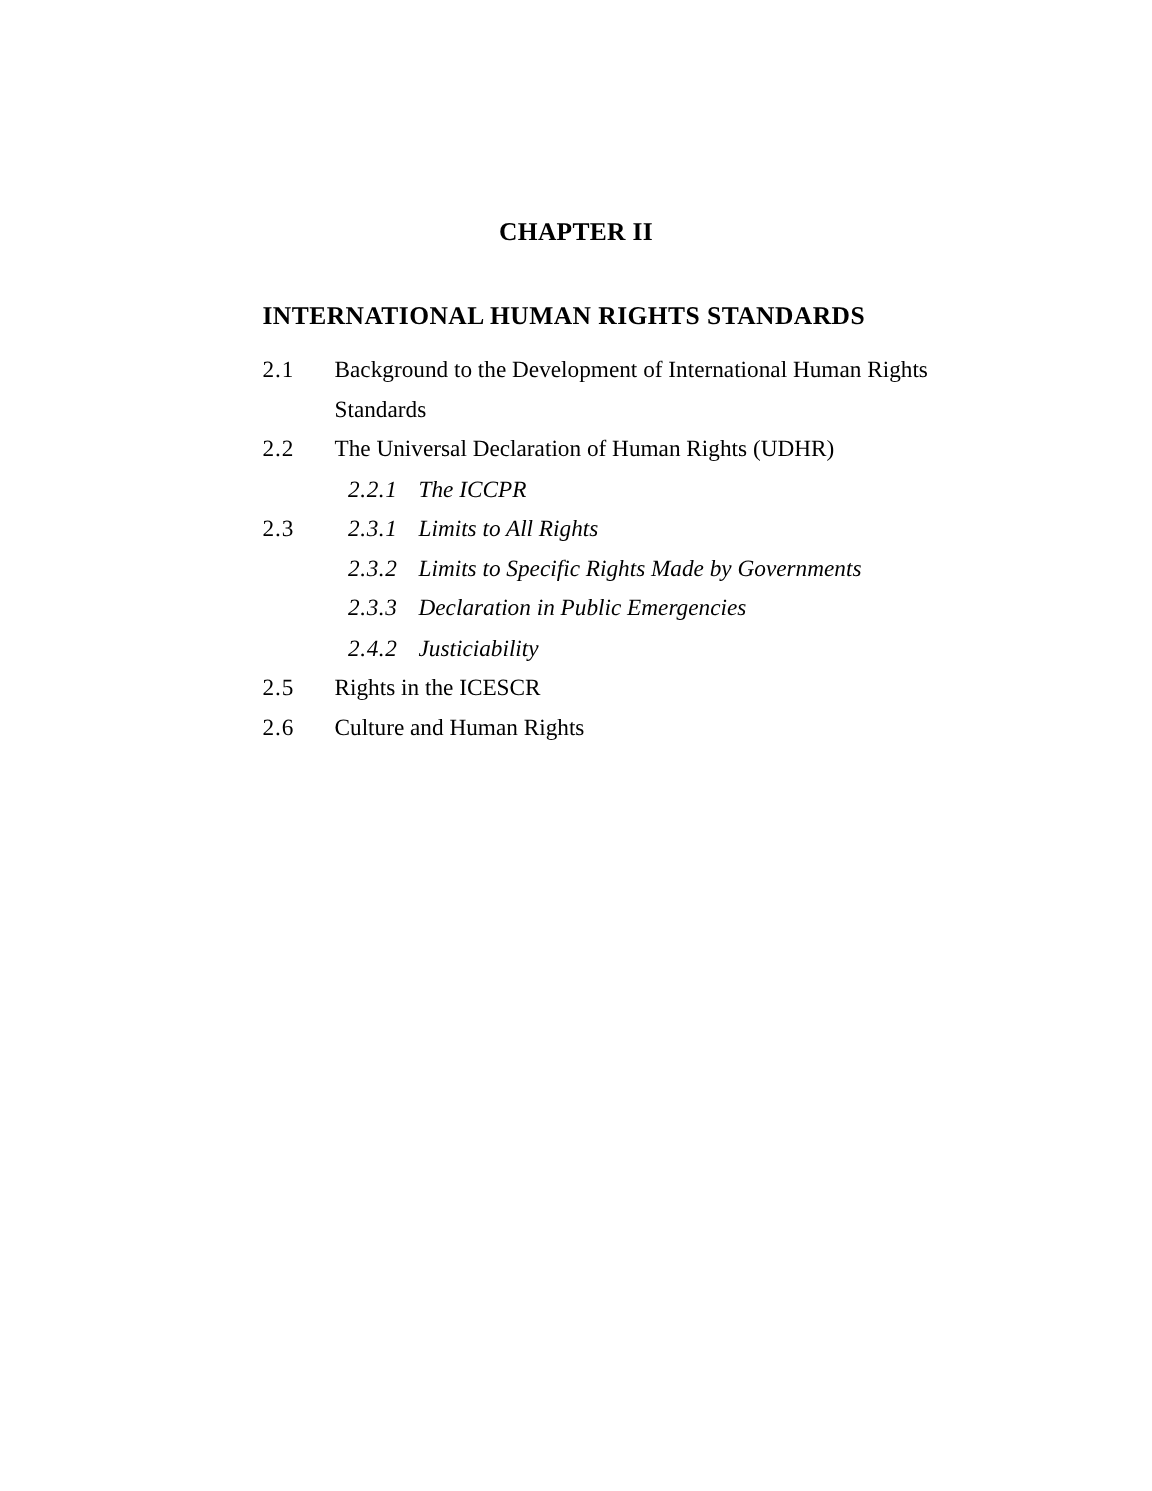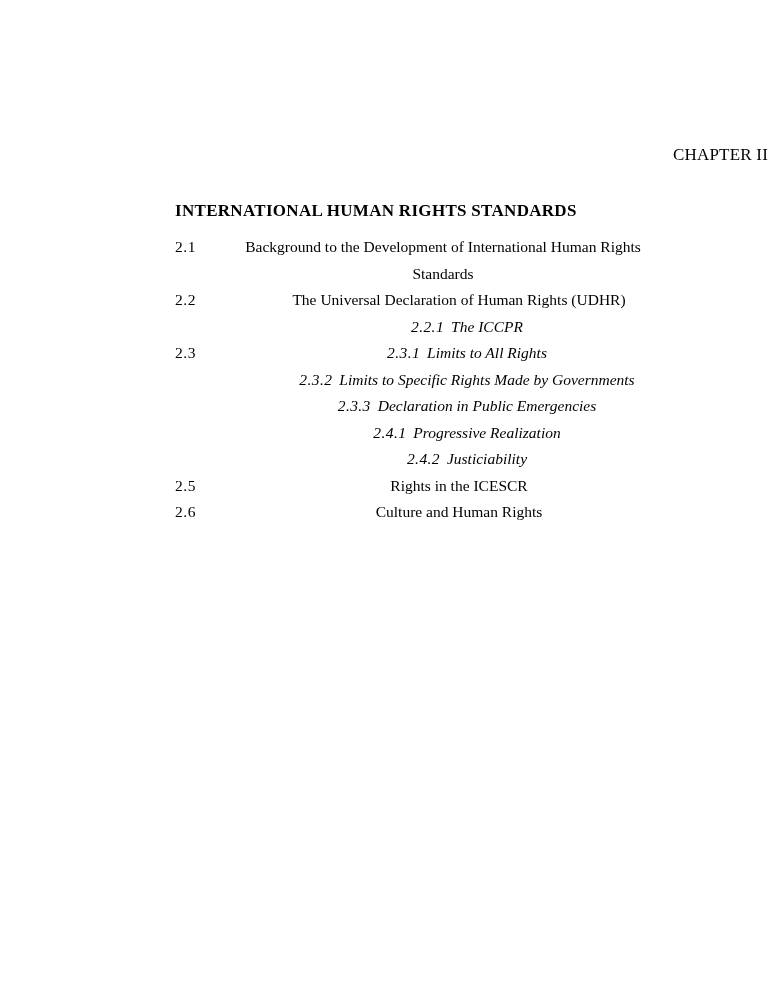--- a/index.html
+++ b/index.html
@@ -19,22 +19,22 @@
       position: absolute;
       left: 0; top: 0;
       width: 768px; height: 994px;
       background: #ffffff;
     }
     .chapter-label {
       position: absolute;
       left: 0;
       width: 768px;
       top: 143px;
-      text-align: right;
-      font-weight: normal;
+      text-align: center;
+      font-weight: bold;
       font-size: 17px;
       line-height: 24px;
       letter-spacing: 0.2px;
       box-sizing: border-box;
     }
     .chapter-title {
       position: absolute;
       left: 175px;
       top: 199px;
       font-weight: bold;
@@ -46,21 +46,20 @@
       position: absolute;
       left: 175px;
       top: 234px;
       width: 520px;
     }
     .toc-entry {
       position: relative;
       font-size: 15.5px;
       line-height: 26.5px;
       white-space: nowrap;
-      text-align: center;
     }
     .toc-num {
       position: absolute;
       left: 0;
       top: 0;
       letter-spacing: 0.6px;
     }
     .toc-text {
       display: block;
       margin-left: 48px;
@@ -101,23 +100,20 @@
     <div class="toc-entry toc-sub">
       <span class="toc-text"><span class="sub-num">2.3.1</span><span>Limits to All Rights</span></span>
     </div>
     <div class="toc-entry toc-sub">
       <span class="toc-text"><span class="sub-num">2.3.2</span><span>Limits to Specific Rights Made by Governments</span></span>
     </div>
     <div class="toc-entry toc-sub">
       <span class="toc-text"><span class="sub-num">2.3.3</span><span>Declaration in Public Emergencies</span></span>
     </div>
     <div class="toc-entry toc-sub">
-      <span class="toc-text"><span class="sub-num">2.4.1</span><span>Progressive Realization</span></span>
-    </div>
-    <div class="toc-entry toc-sub">
       <span class="toc-text"><span class="sub-num">2.4.2</span><span>Justiciability</span></span>
     </div>
     <div class="toc-entry">
       <span class="toc-num">2.5</span>
       <span class="toc-text">Rights in the ICESCR</span>
     </div>
     <div class="toc-entry">
       <span class="toc-num">2.6</span>
       <span class="toc-text">Culture and Human Rights</span>
     </div>

